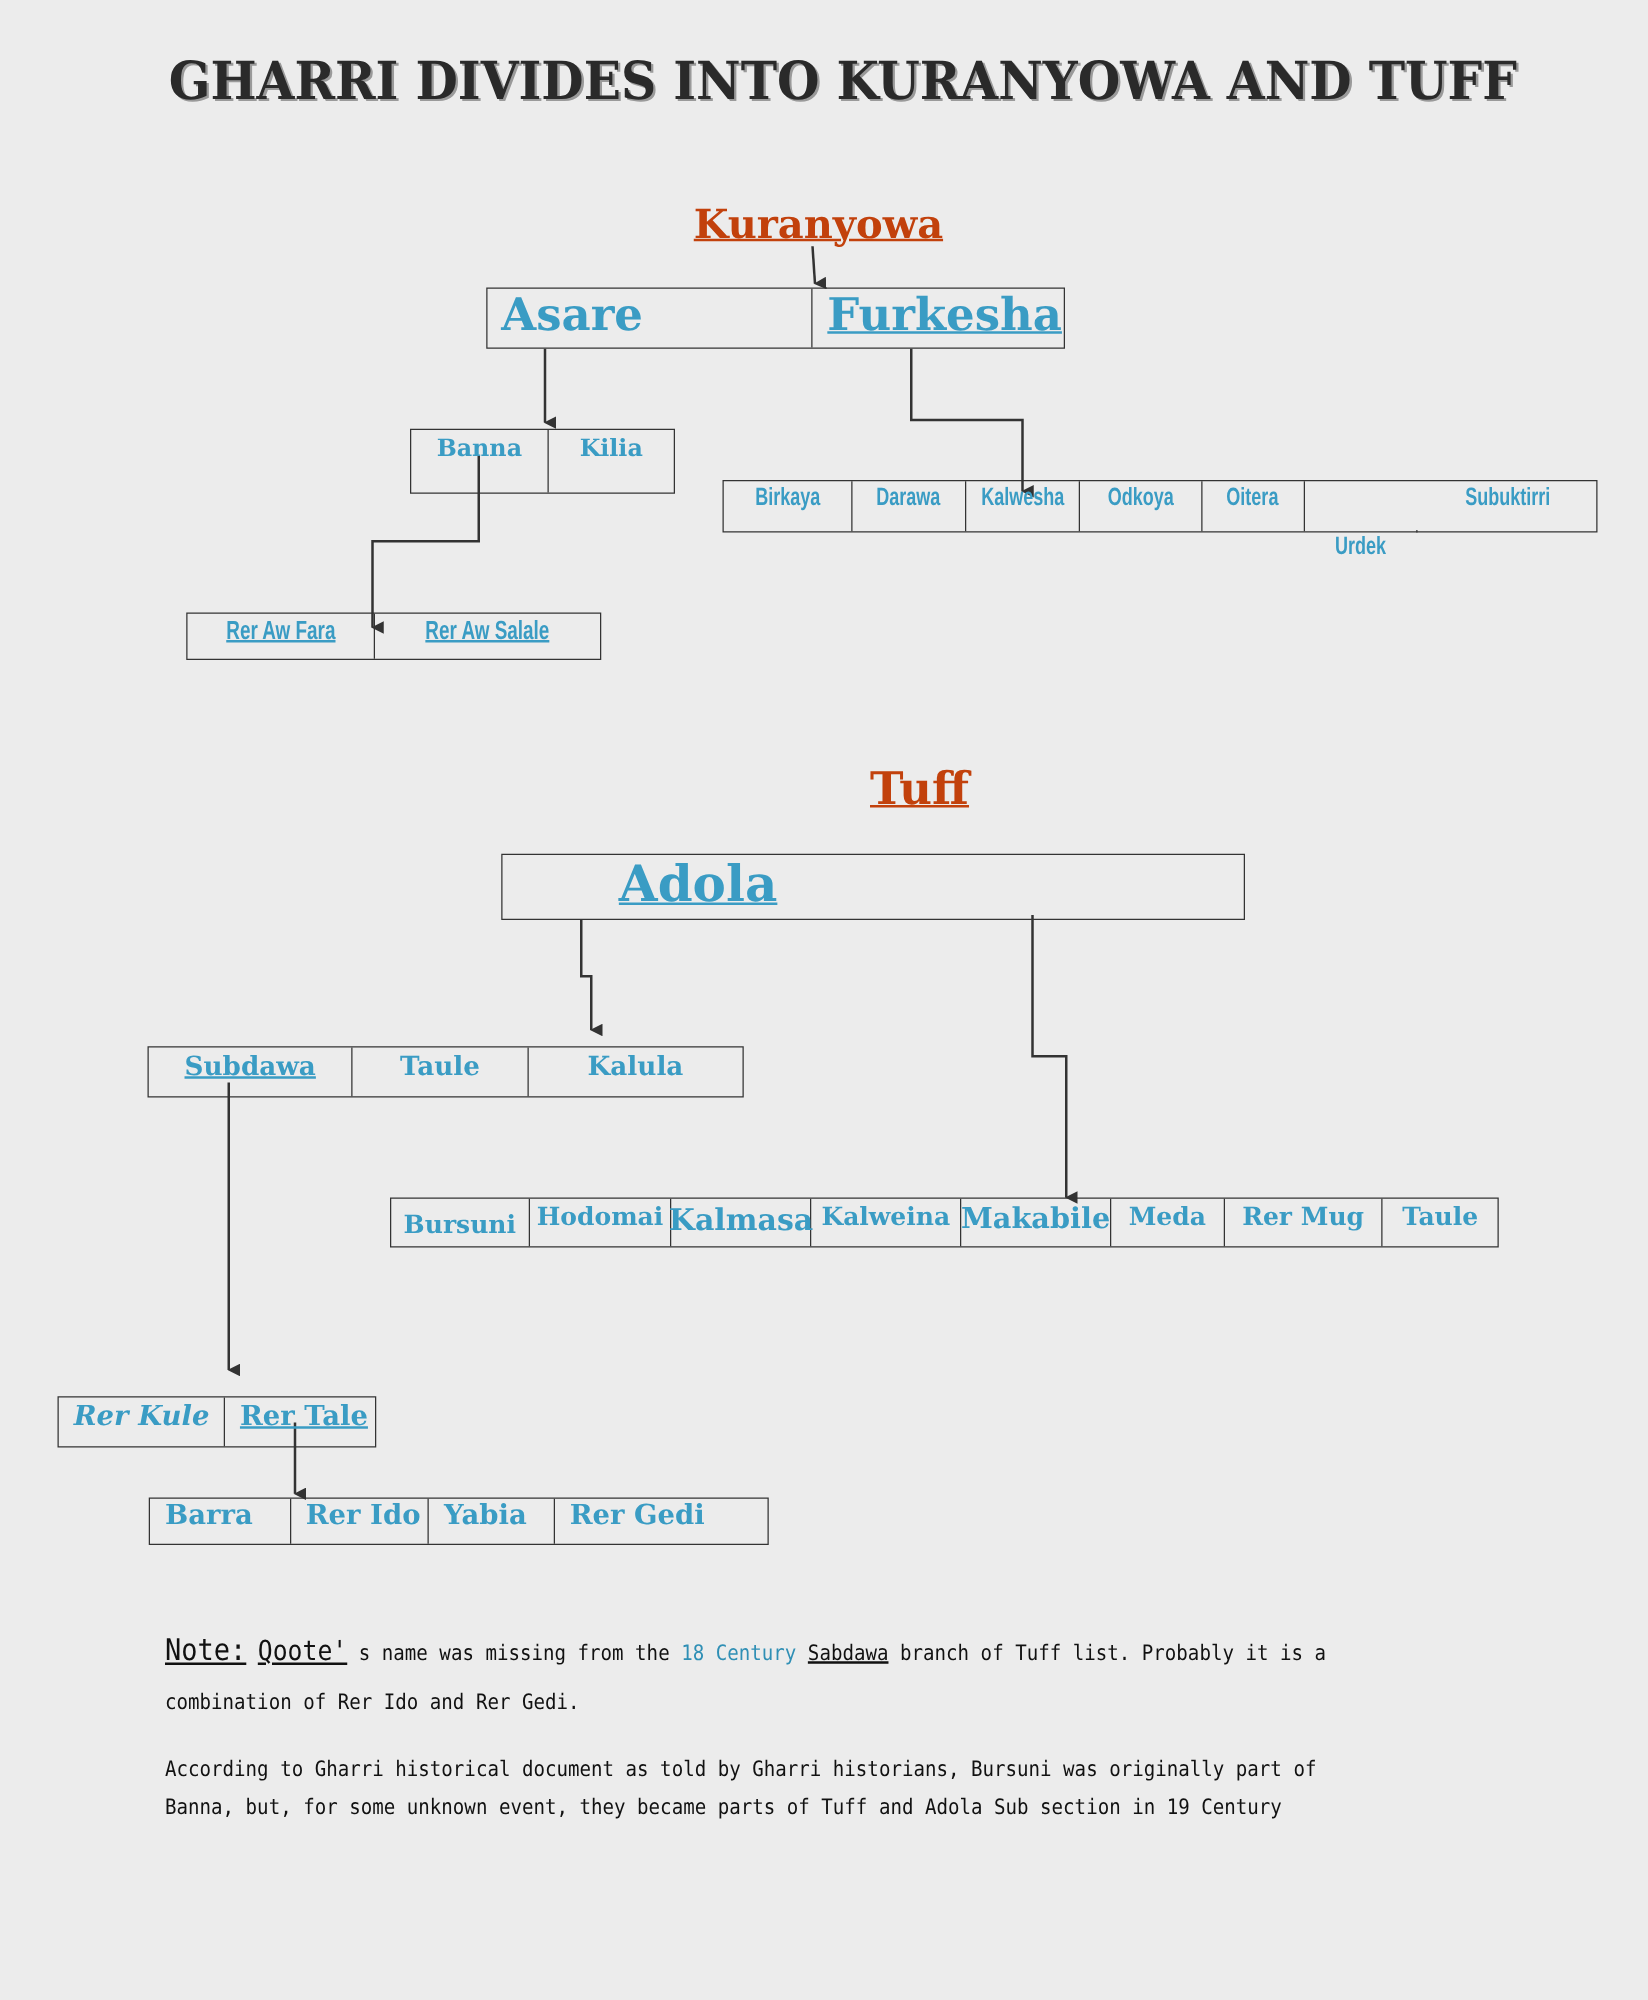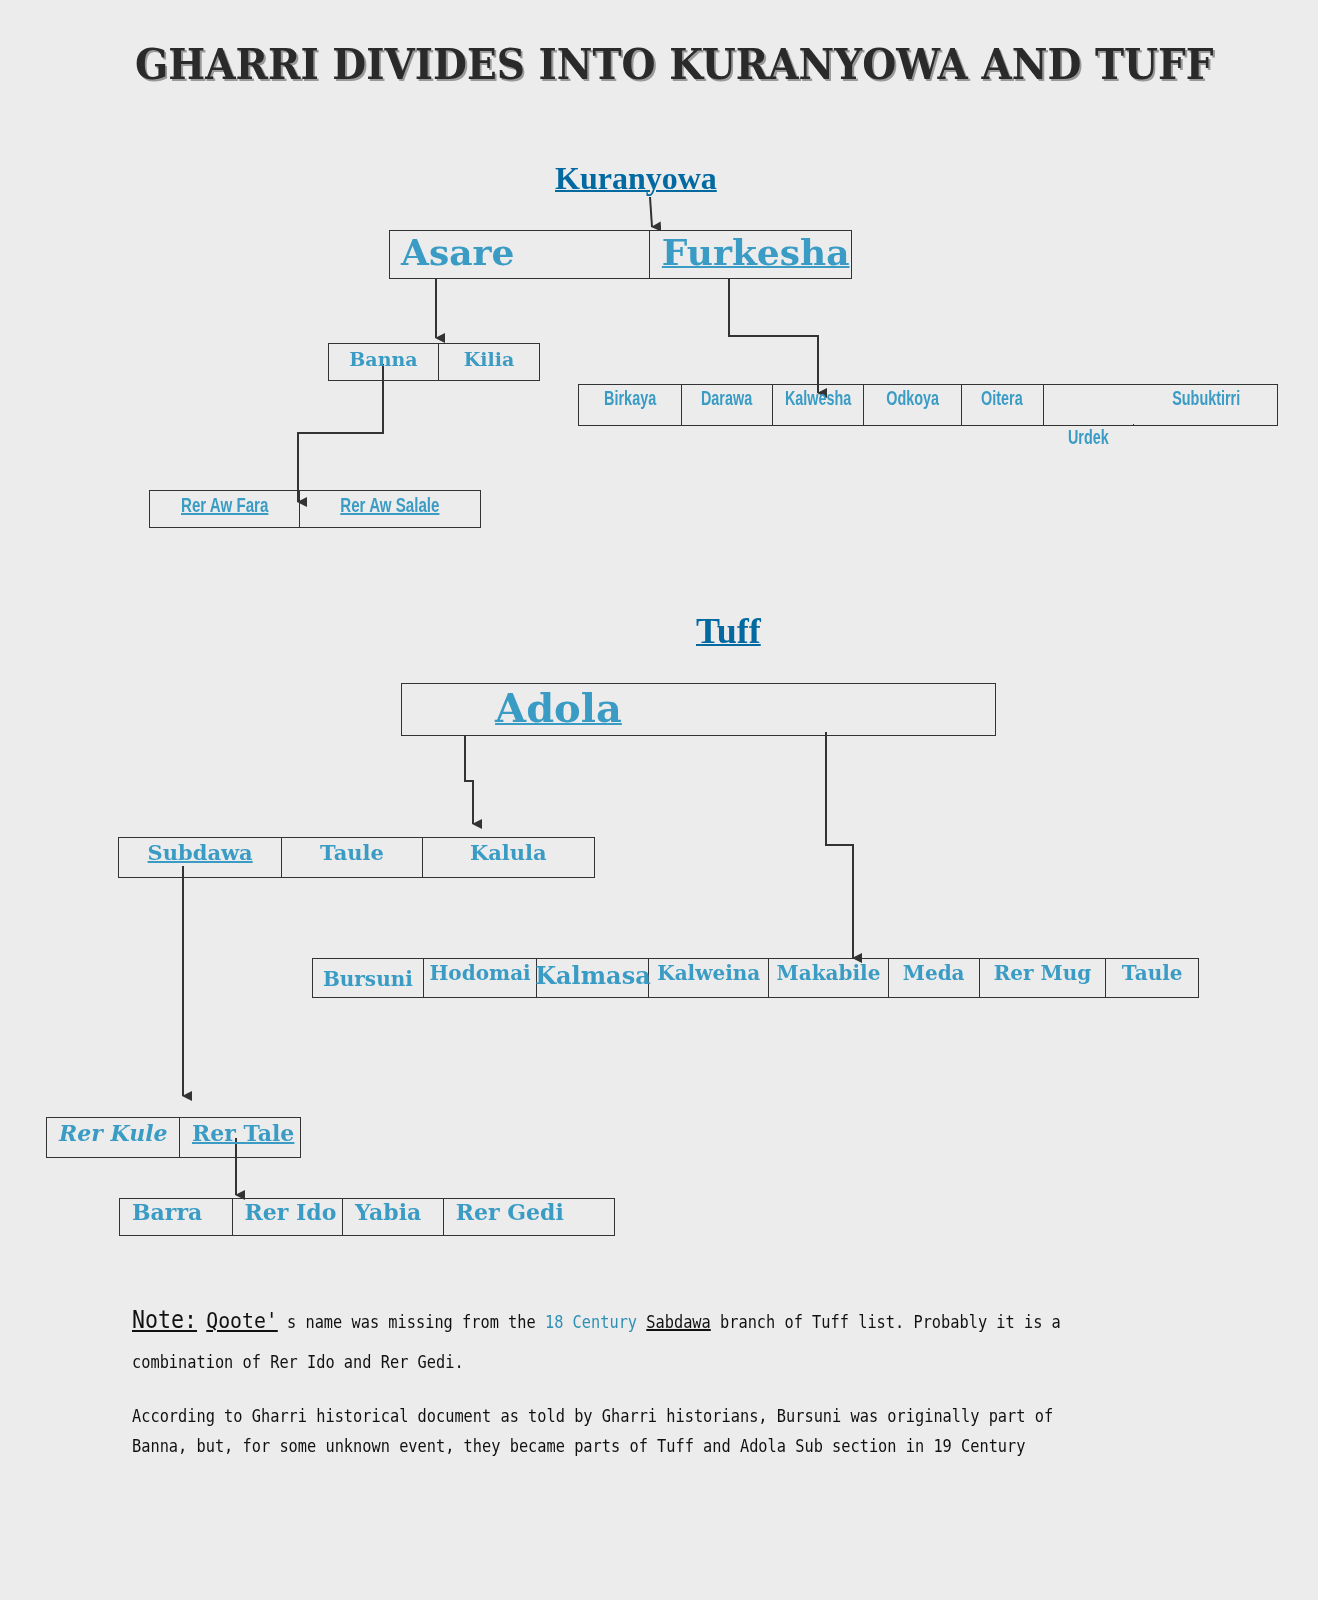--- a/index.html
+++ b/index.html
@@ -9,24 +9,23 @@
     font-family: "DejaVu Serif", serif;
   }
   .title {
     position: absolute; left: 135px; top: 40px; width: 1030px;
     font-family: "DejaVu Serif", serif; font-weight: bold;
     font-size: 42px; letter-spacing: 0px; color: #2a2a2a;
     text-shadow: 2px 2px 0 #9a9a9a;
     white-space: nowrap; transform: scaleX(0.93); transform-origin: left top;
   }
   .hdr {
-    position: absolute; color: #0369a1; font-weight: bold;
+    position: absolute; color: #c2410c; font-weight: bold;
     text-decoration: underline; text-decoration-thickness: 2px;
     white-space: nowrap;
-    font-family: Liberation Serif, serif;
   }
   .row { position: absolute; display: flex; border: 1.5px solid #333; box-sizing: border-box; background: transparent; }
   .cell {
     border-right: 1.5px solid #333; box-sizing: border-box;
     color: #3a9cc4; font-weight: bold; display: flex; align-items: flex-start;
     justify-content: center; white-space: nowrap; overflow: visible;
   }
   .cell:last-child { border-right: none; }
   .cell.left { justify-content: flex-start; }
   .u { text-decoration: underline; text-decoration-thickness: 1.5px; }
@@ -76,21 +75,21 @@
 
 <div class="row" style="left:389px; top:230px; width:463px; height:49px;">
   <div class="cell left" style="width:261px; font-size:36px; padding-left:11px;">
     <span>Asare</span>
   </div>
   <div class="cell left" style="width:202px; font-size:36px; padding-left:12px;">
     <span class="u">Furkesha</span>
   </div>
 </div>
 
-<div class="row" style="left:328px; top:343px; width:212px; height:38px;">
+<div class="row" style="left:328px; top:343px; width:212px; height:52px;">
   <div class="cell" style="width:111px; font-size:19px; padding-top:4px;">
     <span>Banna</span>
   </div>
   <div class="cell" style="width:101px; font-size:19px; padding-top:4px;">
     <span>Kilia</span>
   </div>
 </div>
 
 <div class="row" style="left:578px; top:384px; width:700px; height:42px;">
   <div class="cell" style="width:103px; font-size:20px; padding-top:2px;">
@@ -151,21 +150,21 @@
     </div>
   <div class="cell" style="width:114px; font-size:20px; padding-top:2px;">
       <span>Hodomai</span>
     </div>
   <div class="cell" style="width:112px; font-size:24px; padding-top:2px;">
       <span>Kalmasa</span>
     </div>
   <div class="cell" style="width:120px; font-size:20px; padding-top:2px;">
       <span>Kalweina</span>
     </div>
-  <div class="cell" style="width:120px; font-size:20px; padding-top:2px;text-align:center;">
+  <div class="cell" style="width:120px; font-size:23px; padding-top:2px;text-align:center;">
       <span>Makabile</span>
     </div>
   <div class="cell" style="width:91px; font-size:20px; padding-top:2px;">
       <span>Meda</span>
     </div>
   <div class="cell" style="width:127px; font-size:20px; padding-top:2px;">
       <span>Rer Mug</span>
     </div>
   <div class="cell" style="width:92px; font-size:20px; padding-top:2px;">
       <span>Taule</span>

